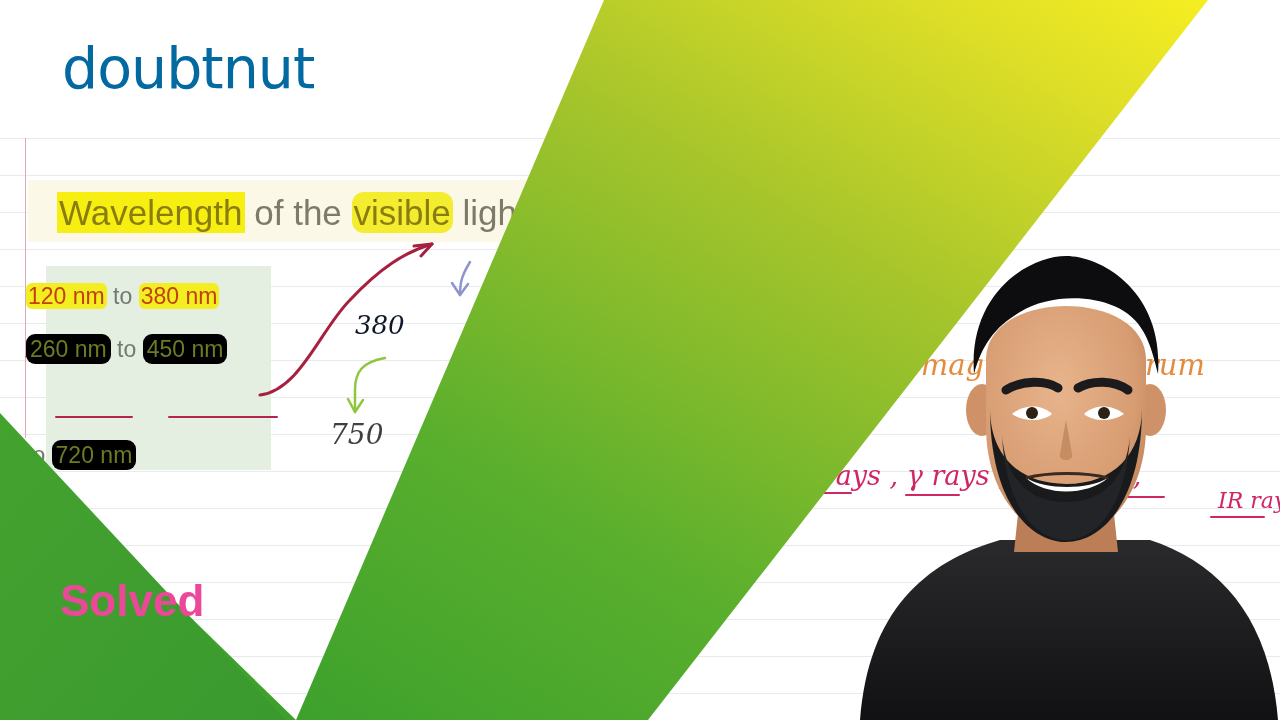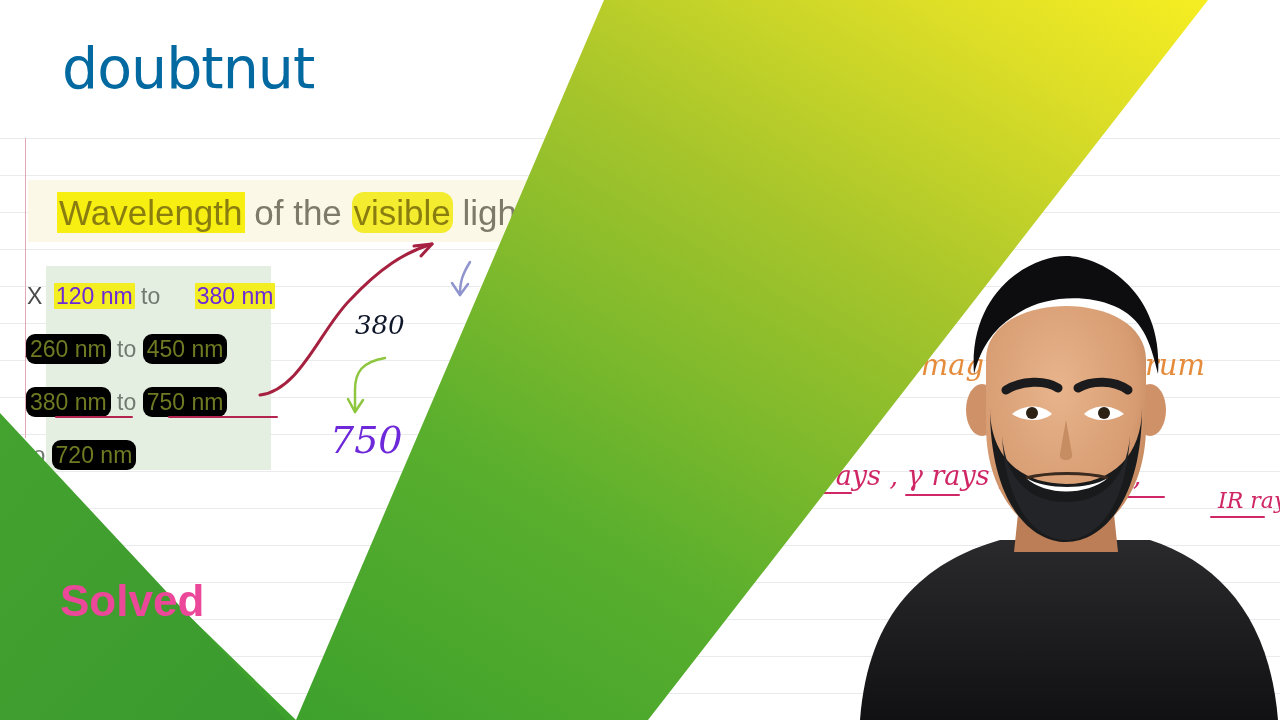--- a/index.html
+++ b/index.html
@@ -50,21 +50,21 @@
 
   
   .opt-block{
     position:absolute; left:46px; top:266px; width:225px; height:204px;
     background:#e4efe1;
   }
   .opt{
     position:absolute; left:26px;
     font-size:23px; color:#707a70; white-space:nowrap;
   }
-  .opt .num{ background:#f2ee22; color:#6d28d9; padding:0 2px; border-radius:1px;margin-left:28px;}
+  .opt .num{ background:#f2ee22; color:#c2410c; padding:0 2px; border-radius:6px;}
   .opt .num-blob{ background:#000000; color:#6f7a22; padding:2px 4px; border-radius:9px;}
   .opt1{ top:283px; }
   .opt2{ top:336px; }
   .opt3{ top:389px; }
   .opt4{ top:442px; }
 
   .xmark{
     position:absolute; left:27px;
     font-size:23px; color:#4a4a4a;
   }
@@ -80,21 +80,21 @@
   }
 
   
   .hand{
     position:absolute;
     font-family:"DejaVu Serif",serif;
     font-style:italic;
     white-space:nowrap;
   }
   .hw-380{ left:355px; top:310px; font-size:26px; color:#0f172a; }
-  .hw-750{ left:330px; top:418px; font-size:38px; color:#6d28d9; }
+  .hw-750{ left:330px; top:418px; font-size:28px; color:#404040; }
   .hw-em{ left:818px; top:348px; font-size:29px; color:#e58b3c; }
   .hw-rays{ left:795px; top:460px; font-size:27px; color:#cf2765; }
   .hw-ir{ left:1218px; top:488px; font-size:22px; color:#cf2765; }
 
   .underline-pen{
     position:absolute; height:2px; background:#cf2765; border-radius:2px;
   }
 
   svg.ink{ position:absolute; left:0; top:0; width:1280px; height:720px; overflow:visible; pointer-events:none;}
 
@@ -152,23 +152,20 @@
   <div class="xmark x1">X</div>
   <div class="opt opt1">
     <span class="num">120 nm</span><span> to </span><span class="num">380 nm</span>
   </div>
 
   <div class="xmark pen x2">X</div>
   <div class="opt opt2">
     <span class="num-blob">260 nm</span><span> to </span><span class="num-blob">450 nm</span>
   </div>
 
-  <div class="opt opt3">
-    <span class="num-blob">380 nm</span><span> to </span><span class="num-blob">750 nm</span>
-  </div>
 
   <div class="opt opt4">
     <span> to </span><span class="num-blob">720 nm</span>
   </div>
 
   <div class="strike" style="left:55px;  top:416px; width:78px;"></div>
   <div class="strike" style="left:168px; top:416px; width:110px;"></div>
 
   <svg class="ink" viewBox="0 0 1280 720">
 

